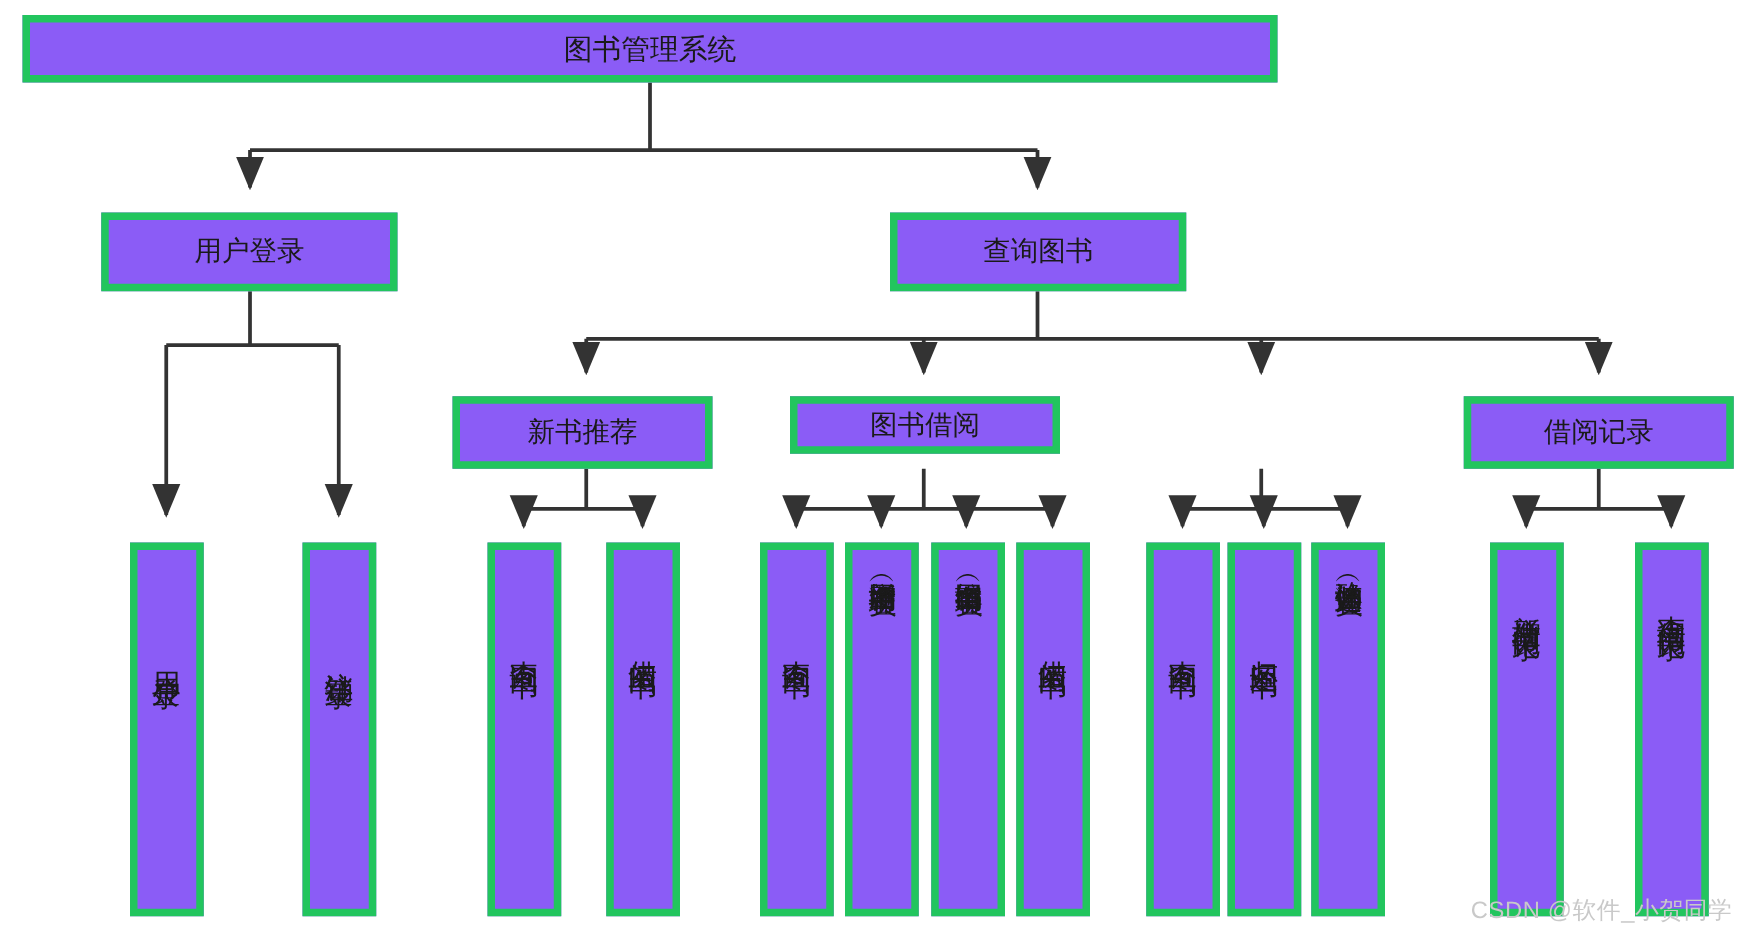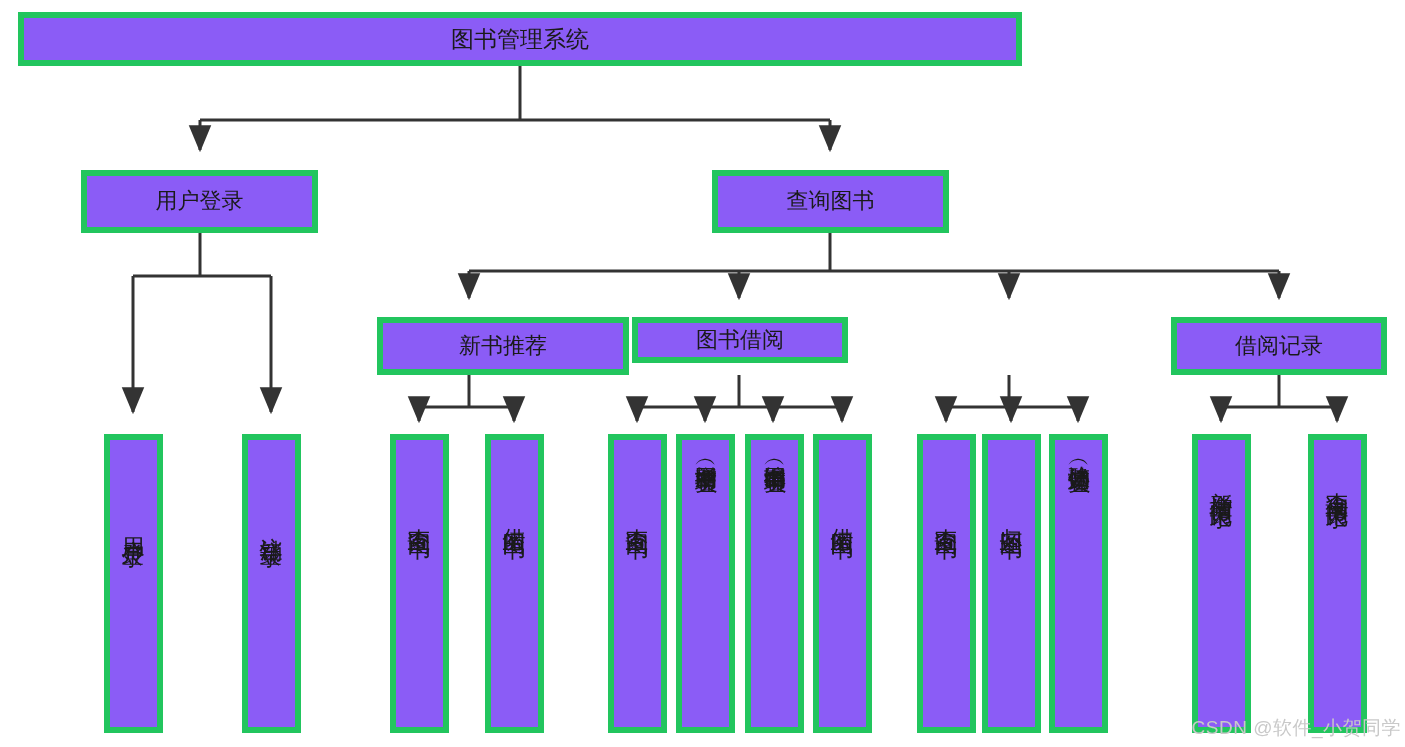--- a/index.html
+++ b/index.html
@@ -60,21 +60,21 @@
   }
   .leaf {
     align-items: flex-start;
     padding-top: 4px;
   }
   .leaf.tall-text {
     align-items: flex-start;
   }
   .watermark {
     position: absolute;
-    right: 4px;
+    right: 19px;
     bottom: 6px;
     font-size: 19px;
     color: #c9c9c9;
     letter-spacing: 0.5px;
     white-space: nowrap;
     pointer-events: none;
   }
 </style>
 </head>
 <body>
@@ -140,21 +140,21 @@
   </div>
 
   <div class="node-box level-2" style="left:81px; top:170px; width:237px; height:63px;">
     <span class="node-label">用户登录</span>
   </div>
 
   <div class="node-box level-2" style="left:712px; top:170px; width:237px; height:63px;">
     <span class="node-label">查询图书</span>
   </div>
 
-  <div class="node-box level-3" style="left:362px; top:317px; width:252px; height:58px;margin-left:15px;">
+  <div class="node-box level-3" style="left:362px; top:317px; width:208px; height:58px;">
     <span class="node-label">新书推荐</span>
   </div>
 
   <div class="node-box level-3" style="left:632px; top:317px; width:216px; height:46px;">
     <span class="node-label">图书借阅</span>
   </div>
 
 
   <div class="node-box level-3" style="left:1171px; top:317px; width:216px; height:58px;">
     <span class="node-label">借阅记录</span>

